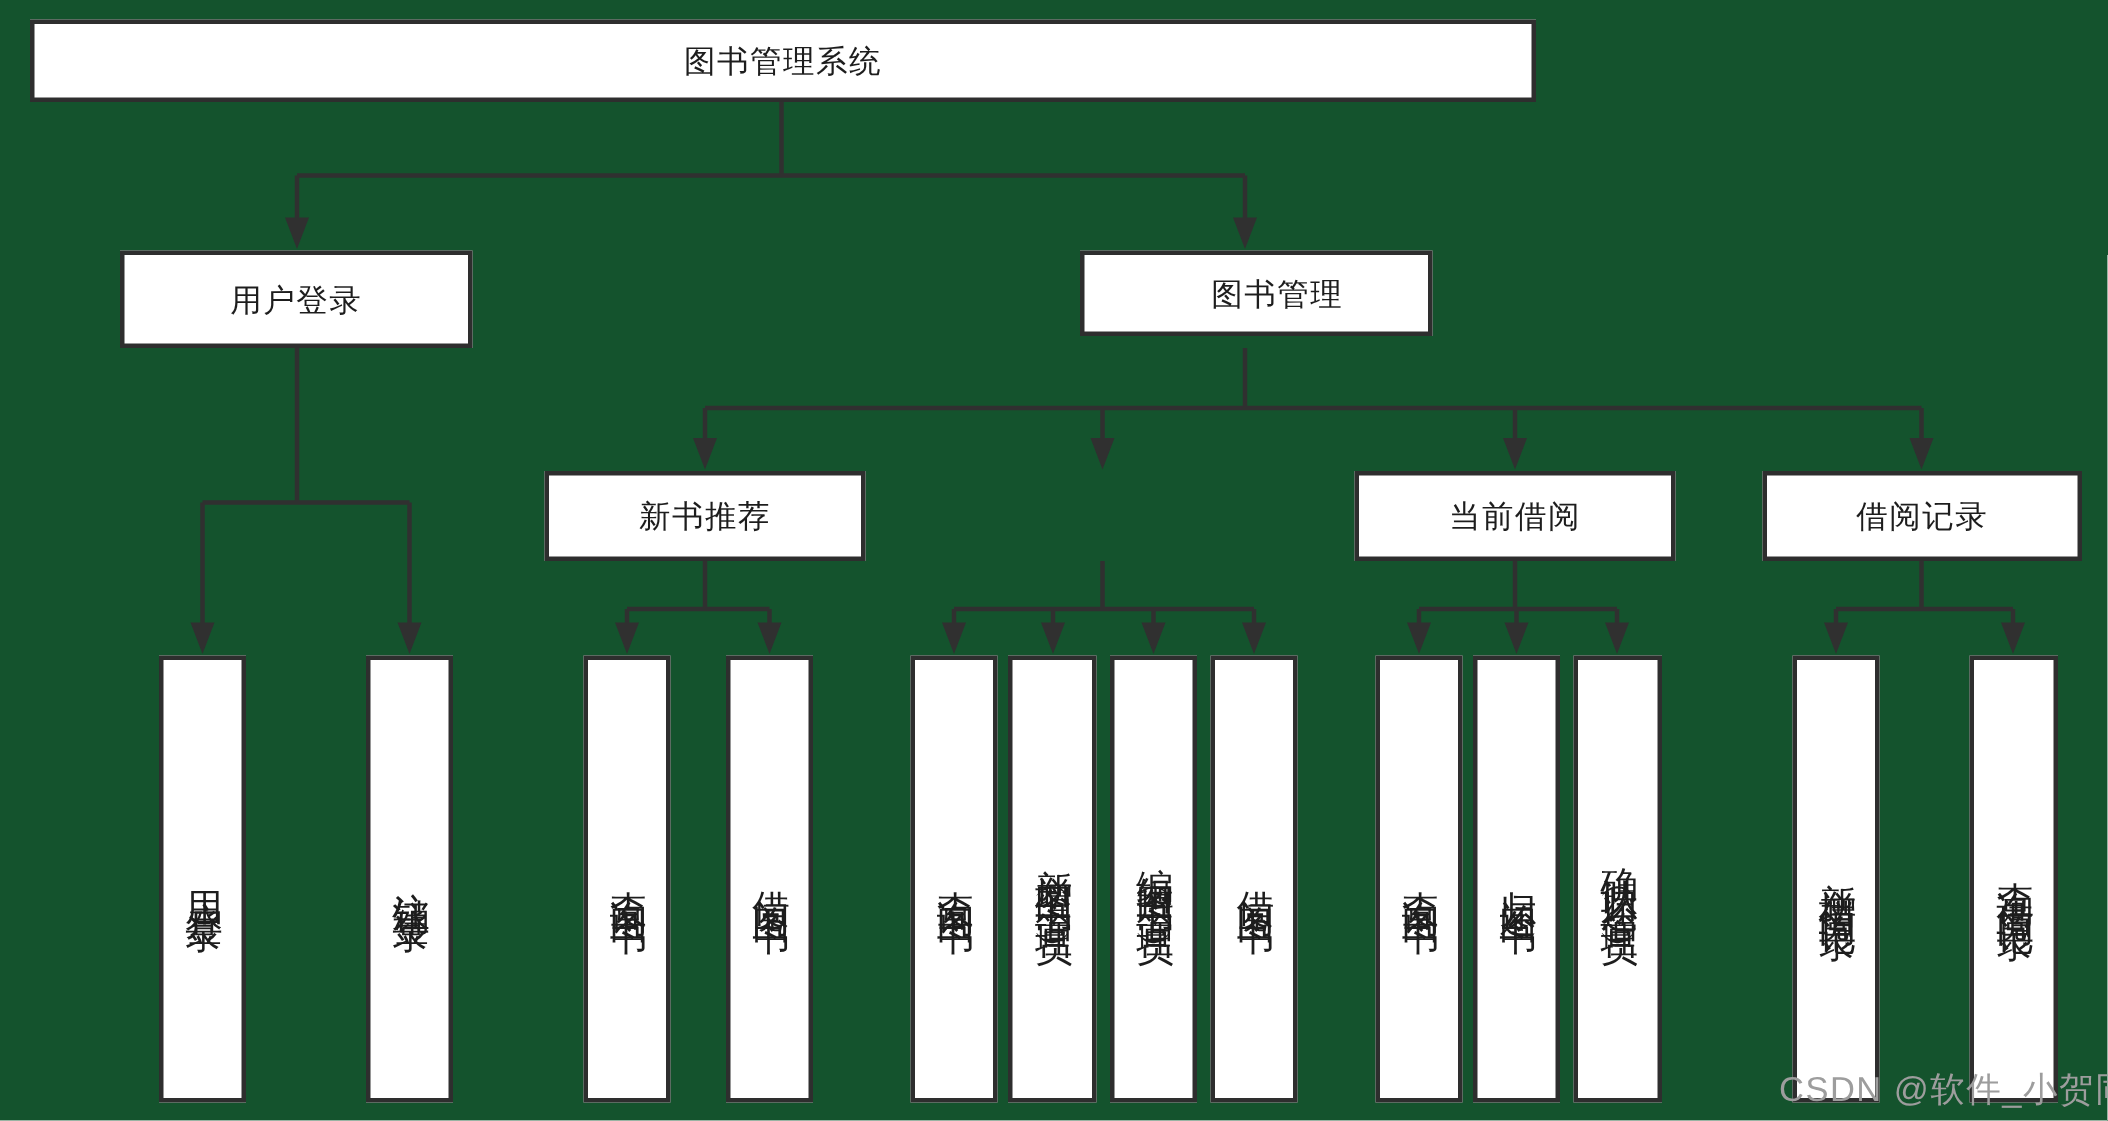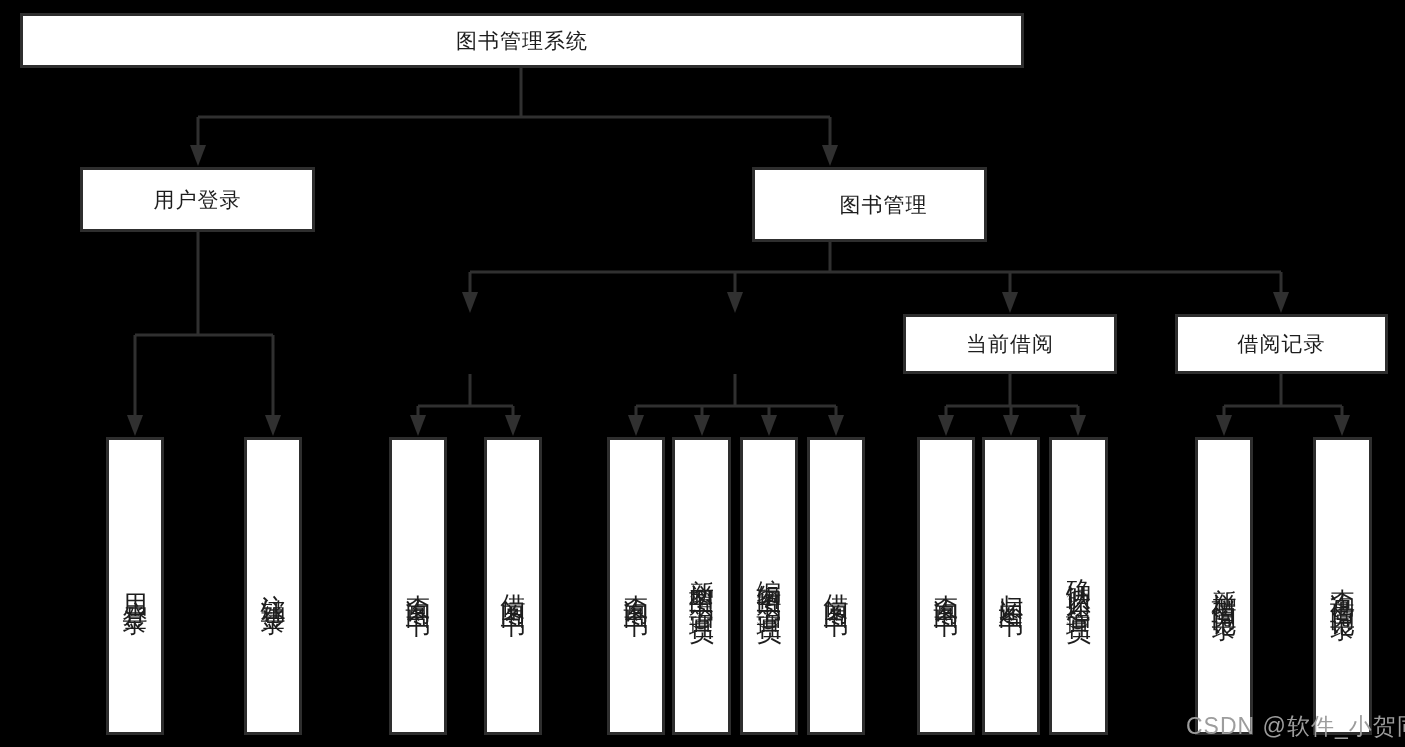--- a/index.html
+++ b/index.html
@@ -1,20 +1,20 @@
 <!DOCTYPE html>
 <html><head>
 <meta charset="utf-8">
 <style>
   html, body { margin: 0; padding: 0; background: #ffffff; }
   .canvas {
     position: relative;
     width: 1405px;
     height: 747px;
-    background: #000000;
+    background: #14532d;
     font-family: "Liberation Sans", "DejaVu Sans", sans-serif;
     overflow: hidden;
   }
   .connectors {
     position: absolute;
     left: 0; top: 0;
     width: 1405px; height: 747px;
     z-index: 1;
   }
   .connectors path {
@@ -48,21 +48,21 @@
   .v-node span {
     writing-mode: vertical-rl;
     font-size: 25px;
     letter-spacing: 6px;
     line-height: 1;
     white-space: nowrap;
   }
   
   .root-box        { left: 20px;   top: 13px;  width: 1004px; height: 55px; }
   .branch-login    { left: 80px;   top: 167px; width: 235px;  height: 65px; }
-  .branch-bookmgmt { left: 752px;  top: 167px; width: 235px;  height: 75px; padding-left: 28px; }
+  .branch-bookmgmt { left: 720px;  top: 167px; width: 235px;  height: 57px; padding-left: 28px; }
   .cat-recommend   { left: 363px;  top: 314px; width: 214px;  height: 60px; }
   .cat-borrow      { left: 629px;  top: 314px; width: 212px;  height: 60px; }
   .cat-current     { left: 903px;  top: 314px; width: 214px;  height: 60px; }
   .cat-records     { left: 1175px; top: 314px; width: 213px;  height: 60px; }
   .leaf            { top: 437px;  height: 298px; }
   .leaf-login        { left: 106px;  width: 58px; }
   .leaf-logout       { left: 244px;  width: 58px; }
   .leaf-rec-query    { left: 389px;  width: 58px; }
   .leaf-rec-borrow   { left: 484px;  width: 58px; }
   .leaf-bor-query    { left: 607px;  width: 58px; }
@@ -130,20 +130,23 @@
     <span>图书管理系统</span>
   </div>
 
   <div class="node h-node branch-login">
     <span>用户登录</span>
   </div>
   <div class="node h-node branch-bookmgmt">
     <span>图书管理</span>
   </div>
 
+  <div class="node h-node cat-recommend">
+    <span>新书推荐</span>
+  </div>
   <div class="node h-node cat-current">
     <span>当前借阅</span>
   </div>
   <div class="node h-node cat-records">
     <span>借阅记录</span>
   </div>
 
   <div class="node v-node leaf leaf-login">
     <span>用户登录</span>
   </div>

